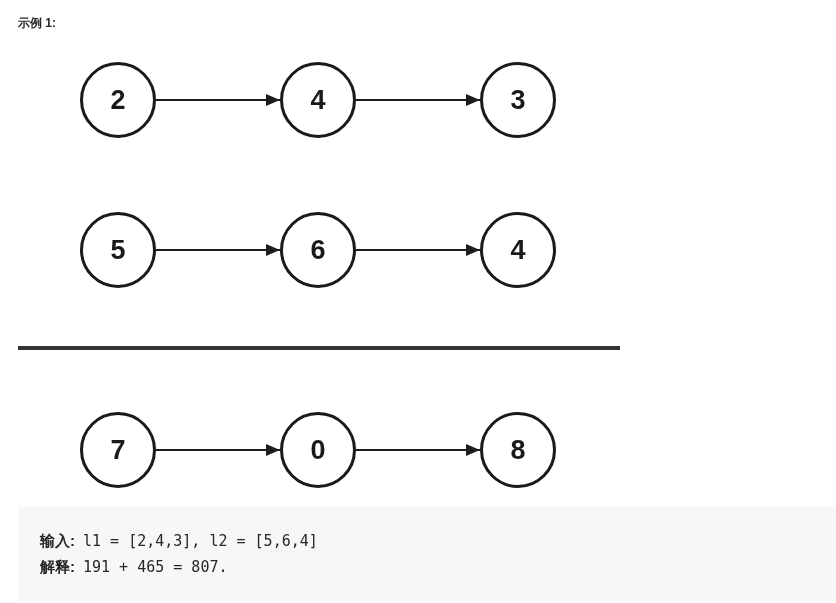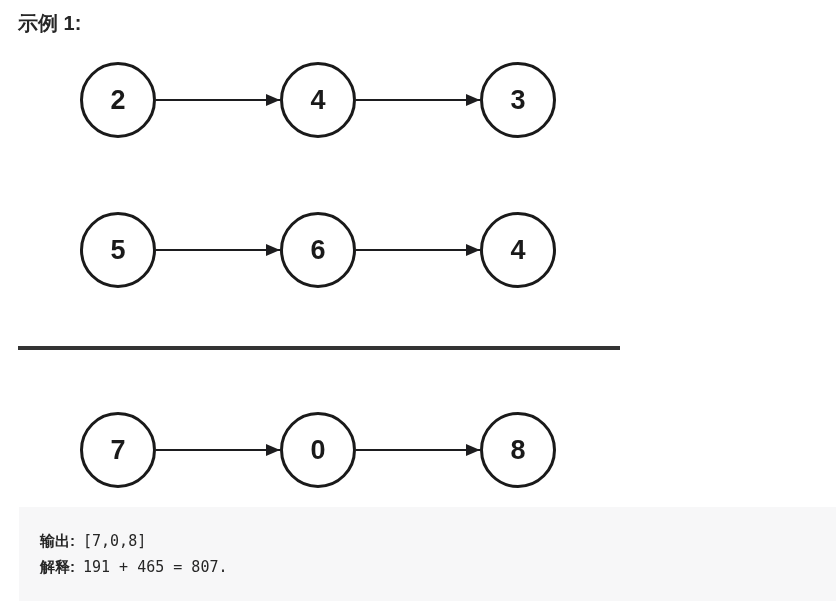--- a/index.html
+++ b/index.html
@@ -5,21 +5,21 @@
   * { margin: 0; padding: 0; box-sizing: border-box; }
   html, body {
     width: 836px;
     height: 603px;
     background: #ffffff;
     overflow: hidden;
     font-family: "Liberation Sans", "DejaVu Sans", sans-serif;
   }
   .example-heading {
     margin: 15px 0 0 18px;
-    font-size: 20px;
+    font-size: 12px;
     line-height: 17px;
     font-weight: bold;
     color: #262626;
   }
   .list-row {
     display: flex;
     align-items: center;
     margin-left: 80px;
   }
   .row-l1 { margin-top: 30px; }
@@ -108,17 +108,17 @@
 
   <div class="list-row row-result">
     <div class="node">7</div>
     <div class="arrow"></div>
     <div class="node">0</div>
     <div class="arrow"></div>
     <div class="node">8</div>
   </div>
 
   <div class="code-block">
-    <div class="code-line"><span class="code-label">输出:</span><span>[7,0,8]</span></div>
+    <div class="code-line"><span class="code-label">输入:</span><span>l1 = [2,4,3], l2 = [5,6,4]</span></div>
     <div class="code-line"><span class="code-label">解释:</span><span>191 + 465 = 807.</span></div>
   </div>
 
 </div>
 
 </body></html>

